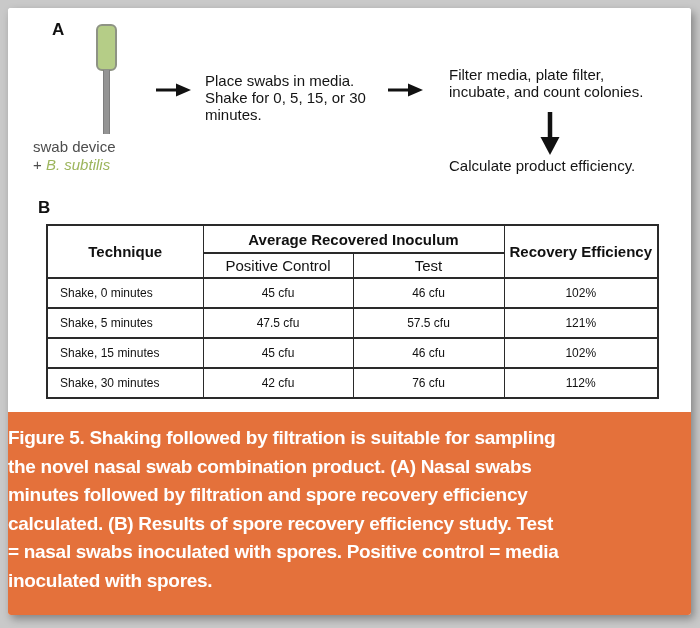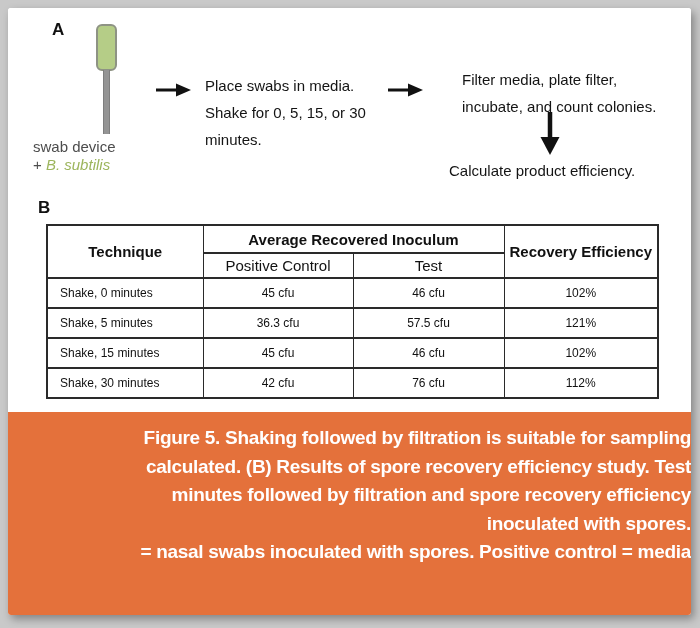--- a/index.html
+++ b/index.html
@@ -33,25 +33,25 @@
     position:absolute; left:95px; top:62px; width:7px; height:64px;
     background:#949494; border-left:1px solid #7e7e7e; border-right:1px solid #7e7e7e;
   }
   .swab-label {
     position:absolute; left:25px; top:130px; width:150px;
     text-align:left; font-size:15px; line-height:18px; color:#4d4d4d;
   }
   .species { font-style:italic; color:#9CB55C; }
 
   .flow-text {
-    position:absolute; font-size:15px; line-height:27px; color:#141414;
+    position:absolute; font-size:15px; line-height:17px; color:#141414;
     white-space:pre-line;
   }
   #step1 { left:197px; top:64px; width:170px; }
-  #step2 { left:454px; top:58px; width:230px; }
+  #step2 { left:441px; top:58px; width:230px; }
   #step3 { left:441px; top:149px; width:230px; }
 
   .arrow { position:absolute; }
   #arrow1 { left:148px; top:74px; }
   #arrow2 { left:380px; top:74px; }
   #arrow3 { left:529px; top:104px; }
 
   
   .results-table {
     position:absolute; left:38px; top:216px;
@@ -70,21 +70,21 @@
   .cell-technique { text-align:left !important; padding-left:12px; }
 
   
   .caption-box {
     position:absolute; left:0; top:404px; width:683px; height:203px;
     background:#E4713B;
   }
   .caption-text {
     position:absolute; left:0; top:12px; width:683px;
     color:#ffffff; font-weight:bold; font-size:19px;
-    line-height:28.5px; letter-spacing:-0.3px; text-align:right;
+    line-height:28.5px; letter-spacing:-0.3px; text-align:left;
   }
   .cap-line { white-space:nowrap; }
 </style>
 </head>
 <body>
 
 <div class="figure">
 
   <div class="white-area">
 
@@ -142,21 +142,21 @@
         <td>Test</td>
       </tr>
       <tr class="row-data">
         <td class="cell-technique">Shake, 0 minutes</td>
         <td>45 cfu</td>
         <td>46 cfu</td>
         <td>102%</td>
       </tr>
       <tr class="row-data">
         <td class="cell-technique">Shake, 5 minutes</td>
-        <td>36.3 cfu</td>
+        <td>47.5 cfu</td>
         <td>57.5 cfu</td>
         <td>121%</td>
       </tr>
       <tr class="row-data">
         <td class="cell-technique">Shake, 15 minutes</td>
         <td>45 cfu</td>
         <td>46 cfu</td>
         <td>102%</td>
       </tr>
       <tr class="row-data">
@@ -165,20 +165,21 @@
         <td>76 cfu</td>
         <td>112%</td>
       </tr>
     </tbody>
       </table>
   </div>
 
   <div class="caption-box">
     <div class="caption-text">
         <div class="cap-line"><span>Figure 5. Shaking followed by filtration is suitable for sampling</span></div>
+        <div class="cap-line"><span>the novel nasal swab combination product. (A) Nasal swabs</span></div>
+        <div class="cap-line"><span>minutes followed by filtration and spore recovery efficiency</span></div>
         <div class="cap-line"><span>calculated. (B) Results of spore recovery efficiency study. Test</span></div>
-        <div class="cap-line"><span>minutes followed by filtration and spore recovery efficiency</span></div>
+        <div class="cap-line"><span>= nasal swabs inoculated with spores. Positive control = media</span></div>
         <div class="cap-line"><span>inoculated with spores.</span></div>
-        <div class="cap-line"><span>= nasal swabs inoculated with spores. Positive control = media</span></div>
       </div>
   </div>
 
 </div>
 
 </body></html>

